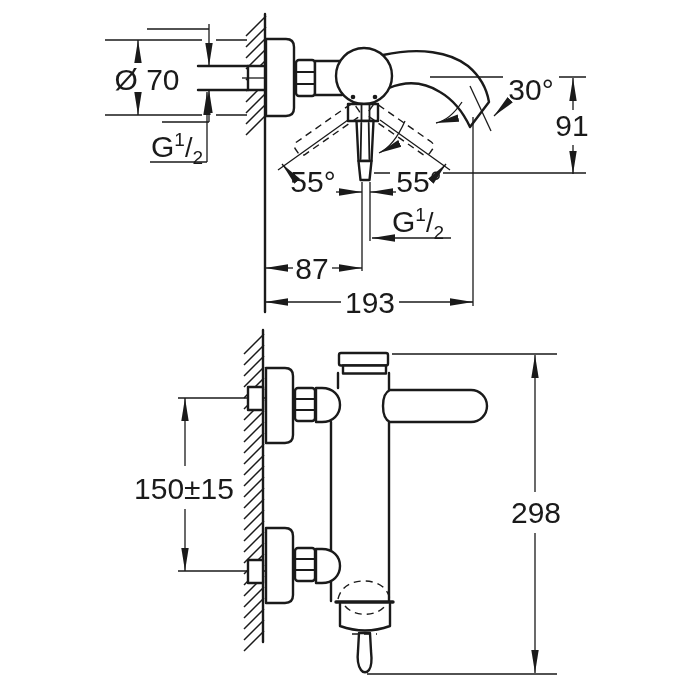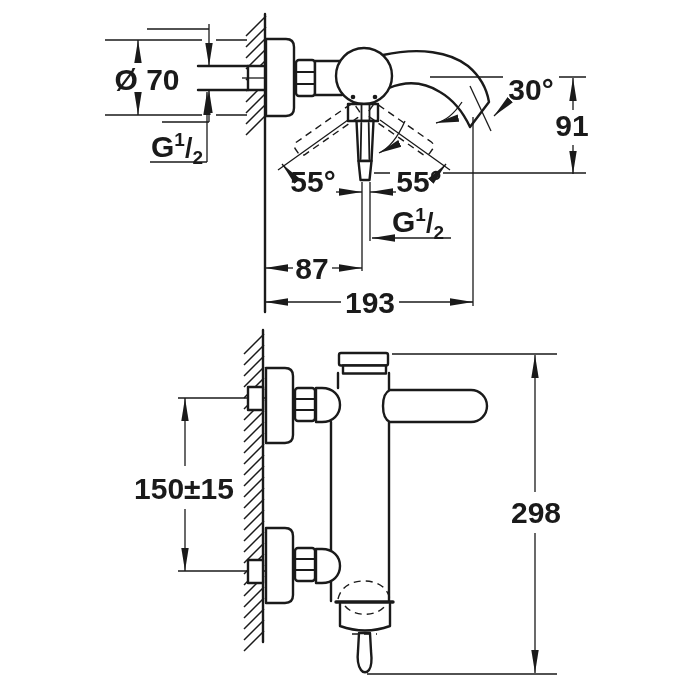--- a/index.html
+++ b/index.html
@@ -1,16 +1,16 @@
 <!DOCTYPE html>
 <html><head>
 <meta charset="utf-8">
 <style>
   html,body{margin:0;padding:0;background:#ffffff;}
-  .stage{position:relative;width:696px;height:696px;background:#ffffff;overflow:hidden;font-weight:bold;}
+  .stage{position:relative;width:696px;height:696px;background:#ffffff;overflow:hidden;}
   svg{position:absolute;left:0;top:0;}
   
   .o{fill:none;stroke:#1a1a1a;stroke-width:2.4;stroke-linecap:round;stroke-linejoin:round;}
   .of{fill:#ffffff;stroke:#1a1a1a;stroke-width:2.4;stroke-linecap:round;stroke-linejoin:round;}
   .m{fill:none;stroke:#1a1a1a;stroke-width:1.8;stroke-linecap:round;}
   .t{fill:none;stroke:#1a1a1a;stroke-width:1.3;stroke-linecap:butt;}
   .d{fill:none;stroke:#1a1a1a;stroke-width:1.4;stroke-dasharray:7 5;stroke-linecap:butt;}
   .h{fill:none;stroke:#1a1a1a;stroke-width:1.5;stroke-linecap:butt;}
   .plate{fill:none;stroke:#1a1a1a;stroke-width:3.4;stroke-linecap:round;}
   .dot{fill:#1a1a1a;stroke:none;}

